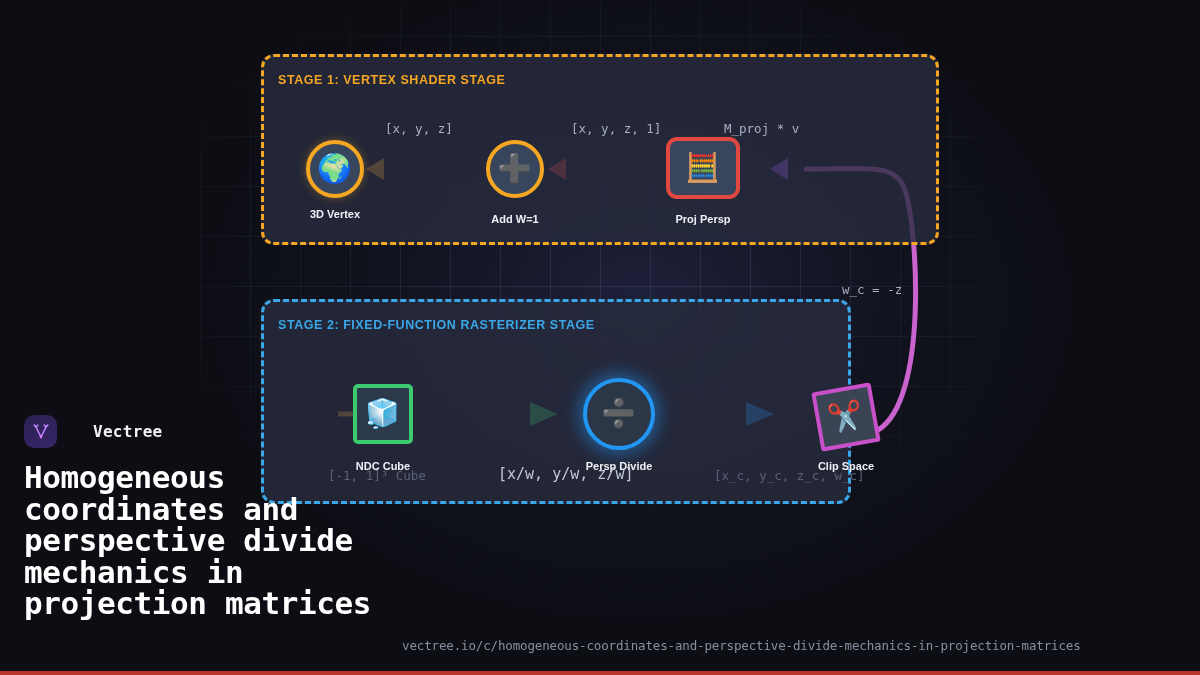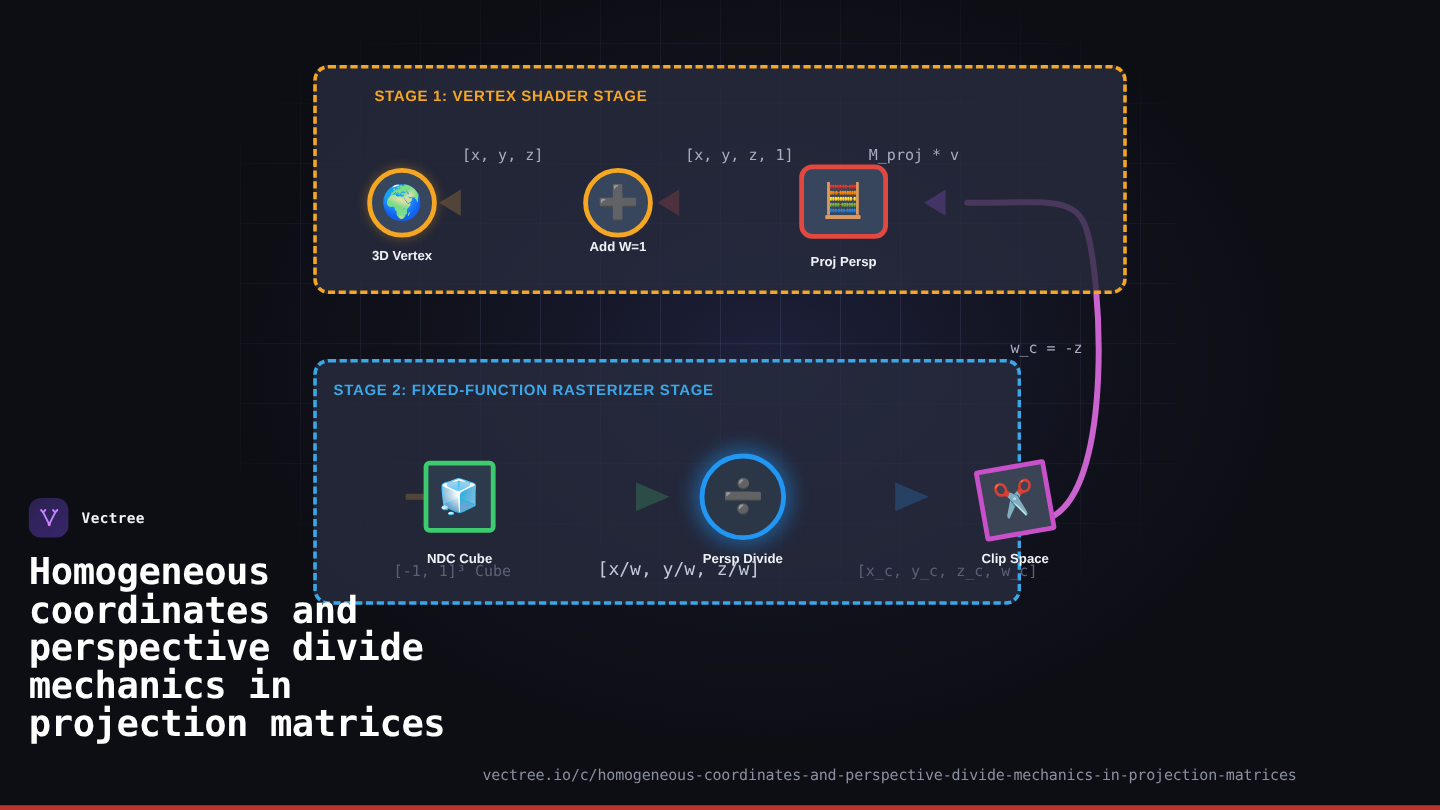--- a/index.html
+++ b/index.html
@@ -40,21 +40,21 @@
     border:3px dashed #f5a623;
   }
   #stage2{
     left:261px; top:299px; width:590px; height:205px;
     border:3px dashed #3aa8e8;
   }
   .stage-title{
     position:absolute; left:14px; top:16px;
     font-size:12.5px; font-weight:bold; letter-spacing:.55px;
   }
-  #stage1 .stage-title{ color:#f5a623;margin-left:34px; }
+  #stage1 .stage-title{ color:#f5a623; }
   #stage2 .stage-title{ color:#3aa8e8; }
 
   
   #wires{ position:absolute; inset:0; pointer-events:none; }
 
   
   .node{ position:absolute; }
   .node-shape{
     position:relative; display:flex; align-items:center; justify-content:center;
     background:#37465c; font-size:28px; line-height:1;
@@ -105,21 +105,21 @@
 
   
   #brand{ position:absolute; left:24px; top:415px; display:flex; align-items:center; gap:11px; }
   #brand-logo{
     width:33px; height:33px; border-radius:10px;
     background:linear-gradient(150deg,#2b2150,#38256b);
     display:flex; align-items:center; justify-content:center;
   }
   #brand-name{
     font-family:"DejaVu Sans Mono","Liberation Mono",monospace;
-    font-size:12px; font-weight:bold; color:#f2f3f7; letter-spacing:.3px;
+    font-size:16px; font-weight:bold; color:#f2f3f7; letter-spacing:.3px;margin-left:25px;
   }
   #headline{
     position:absolute; left:24px; top:452px; width:400px;
     font-family:"DejaVu Sans Mono","Liberation Mono",monospace;
     font-size:31px; font-weight:bold; line-height:1.02; color:#ffffff;
     letter-spacing:-0.4px;
     margin-top:10px;
   }
   #footer-url{
     position:absolute; left:402px; bottom:22px;
@@ -179,21 +179,21 @@
   <div class="stage-title">STAGE 1: VERTEX SHADER STAGE</div>
 </section>
 
 <div class="node" style="left:306px; top:140px;">
   <div class="node-shape skin-circle-orange">🌍</div>
   <div class="node-label" style="top:68px;">3D Vertex</div>
 </div>
 
 <div class="node" style="left:486px; top:140px;">
   <div class="node-shape skin-circle-orange2">➕</div>
-  <div class="node-label" style="top:60px;">Add W=1</div>
+  <div class="node-label" style="top:73px;">Add W=1</div>
 </div>
 
 <div class="node" style="left:666px; top:137px;">
   <div class="node-shape skin-rect-red">🧮</div>
   <div class="node-label" style="top:76px;">Proj Persp</div>
 </div>
 
 <div class="edge-label" style="left:385px; top:121px;">[x, y, z]</div>
 <div class="edge-label" style="left:571px; top:121px;">[x, y, z, 1]</div>
 <div class="edge-label" style="left:724px; top:121px;">M_proj * v</div>

